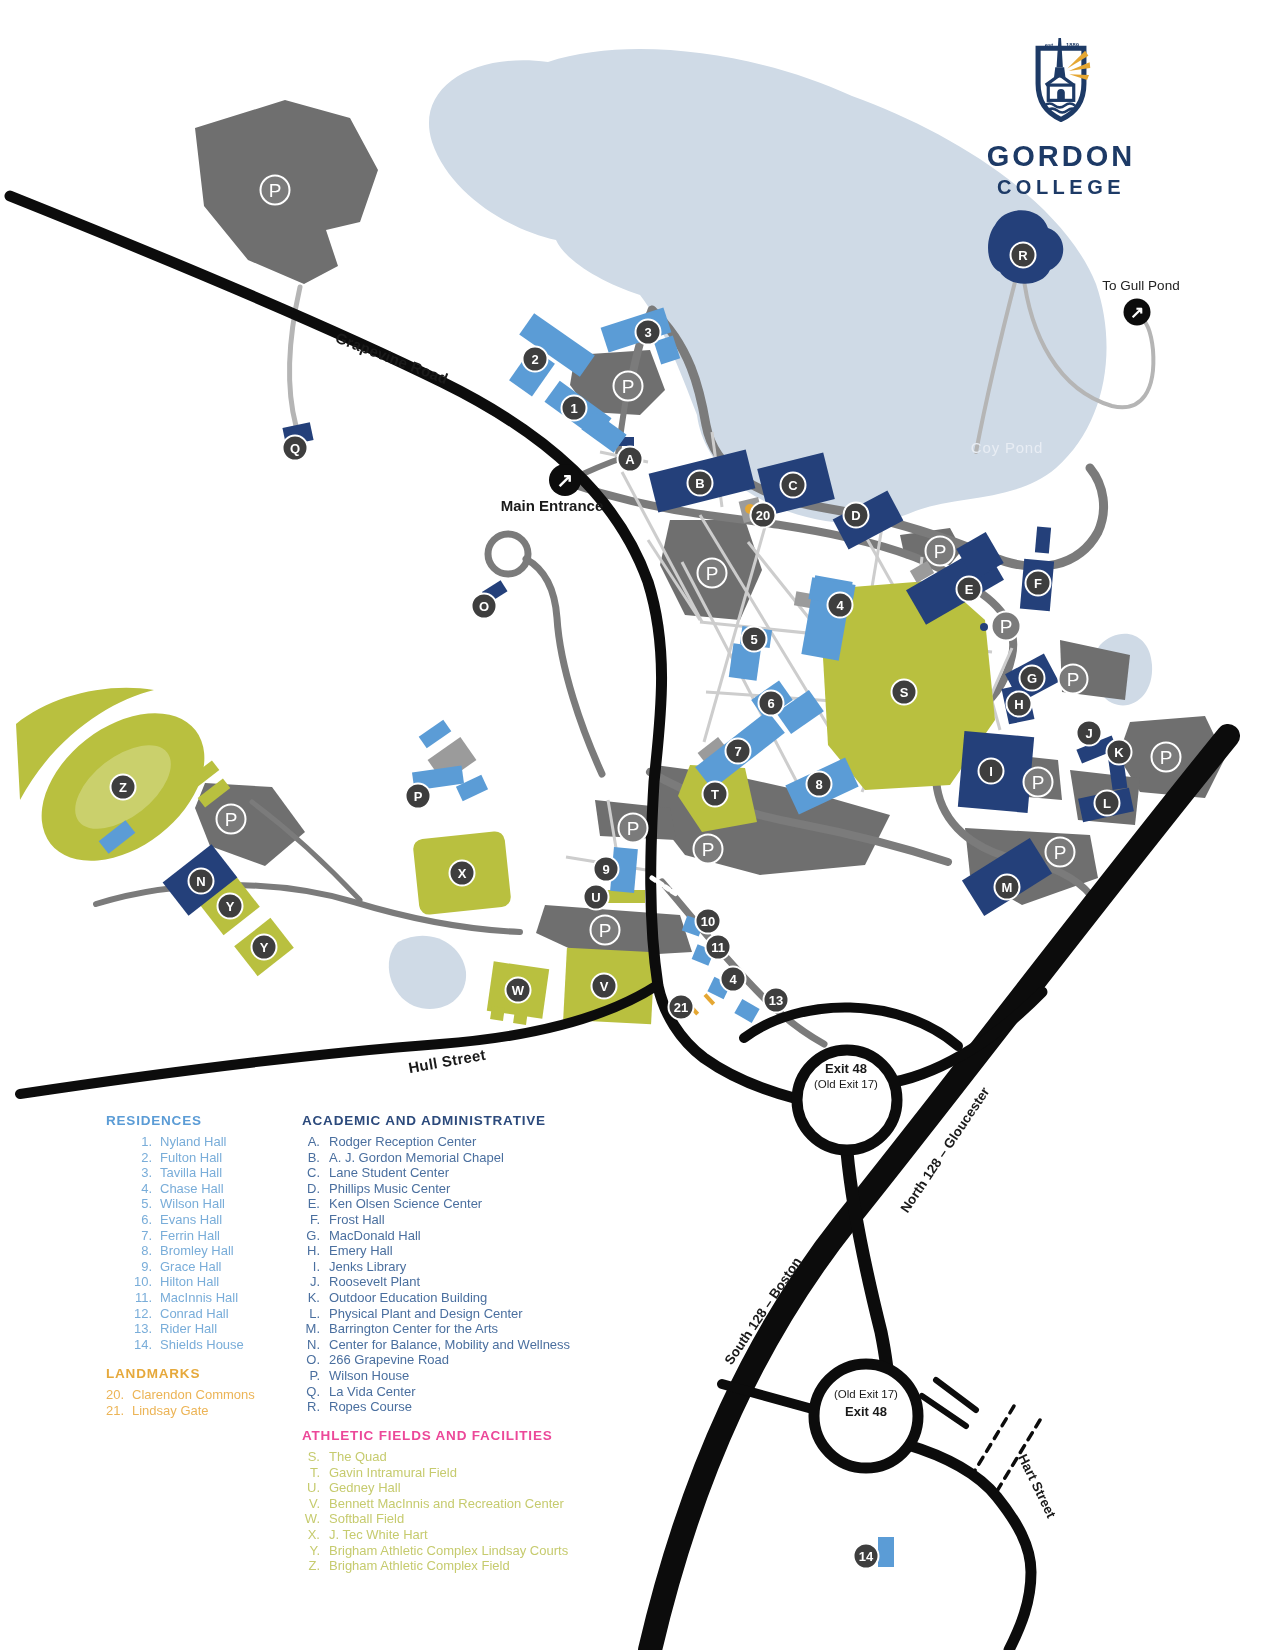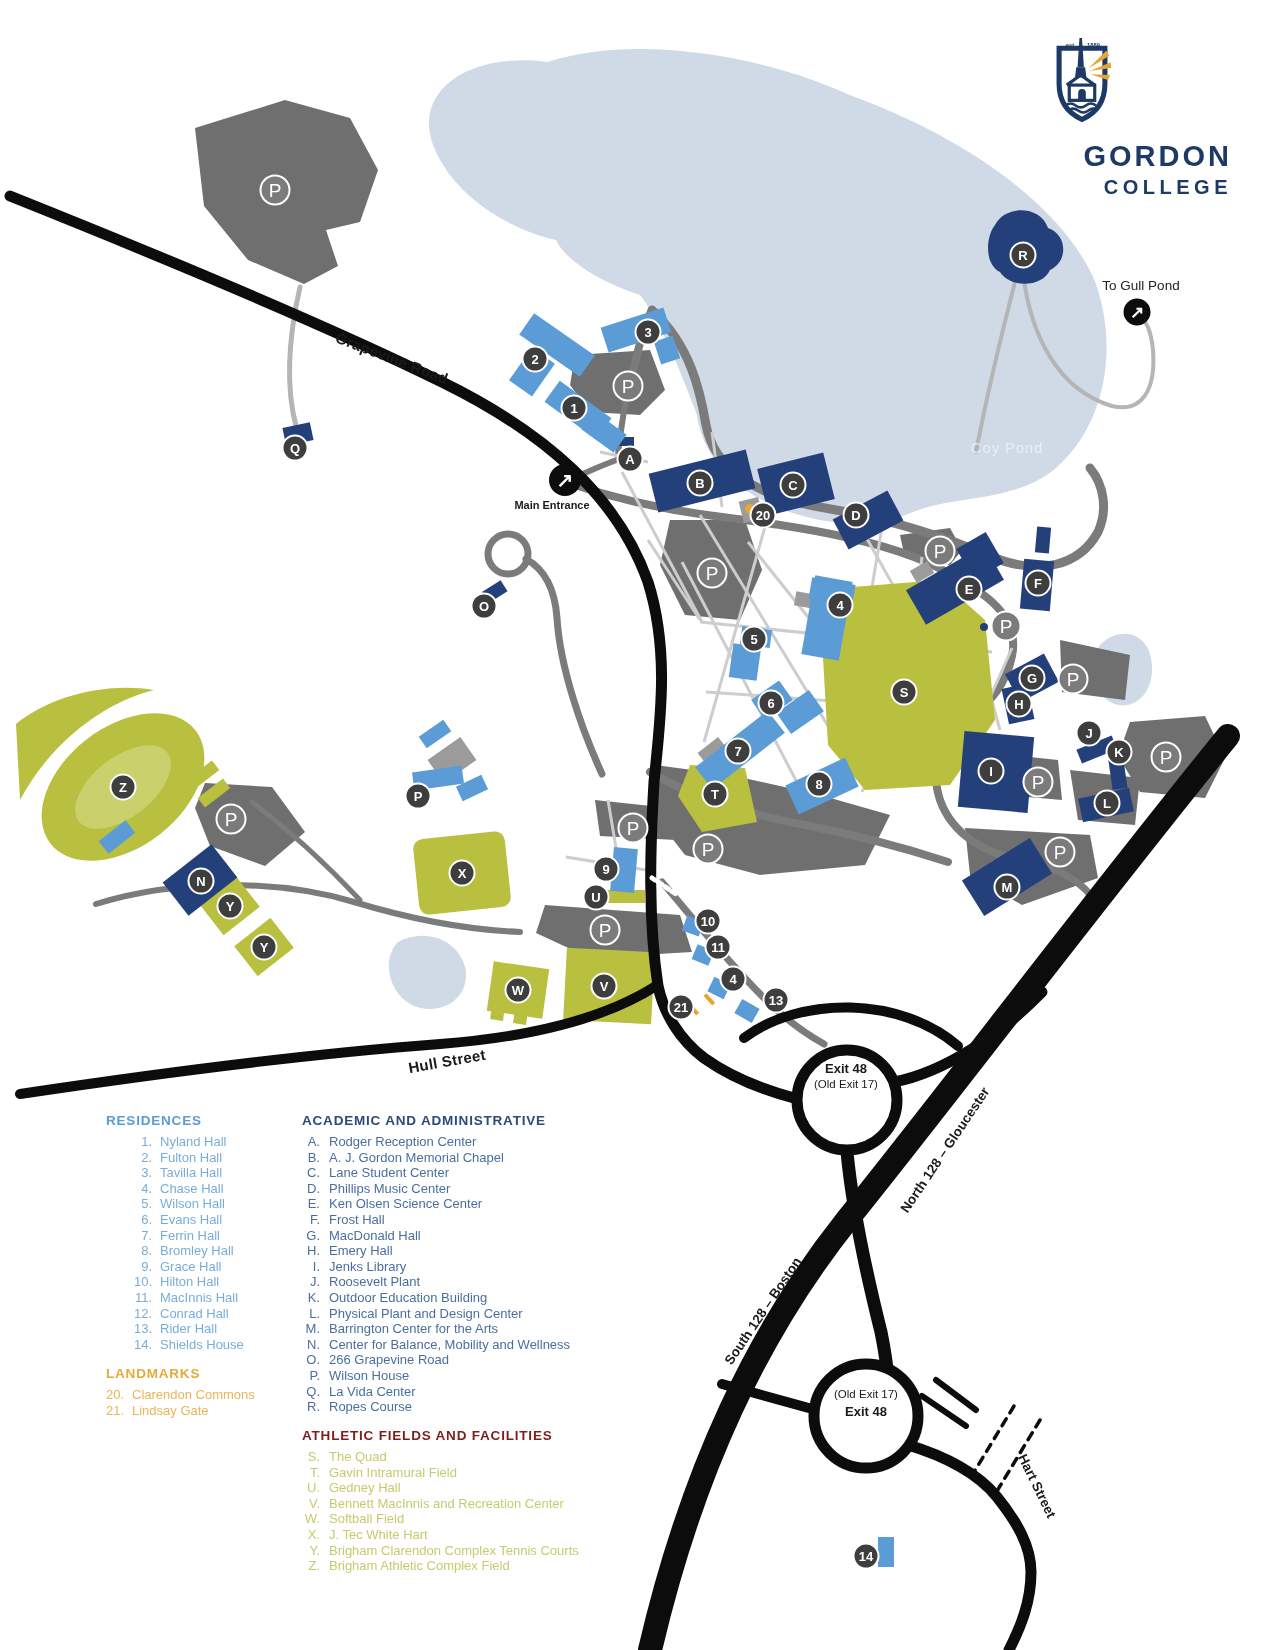--- a/index.html
+++ b/index.html
@@ -14,21 +14,21 @@
                  transform:translate(-50%,-50%) rotate(21deg);letter-spacing:.3px;}
   .lbl-hull{left:447px;top:1061px;font-size:15px;font-weight:700;
             transform:translate(-50%,-50%) rotate(-10deg);letter-spacing:.3px;}
   .lbl-north128{left:945px;top:1150px;font-size:13.5px;font-weight:700;
                 transform:translate(-50%,-50%) rotate(-56deg);}
   .lbl-south128{left:763px;top:1311px;font-size:13.5px;font-weight:700;
                 transform:translate(-50%,-50%) rotate(-56deg);}
   .lbl-hart{left:1037px;top:1486px;font-size:13.5px;font-weight:700;
             transform:translate(-50%,-50%) rotate(64deg);}
   .lbl-coypond{left:1007px;top:447px;font-size:15px;color:#e8edf4;letter-spacing:.8px;}
-  .lbl-mainentrance{left:552px;top:505px;font-size:11px;font-weight:700;}
+  .lbl-mainentrance{left:552px;top:505px;font-size:15px;font-weight:700;}
   .lbl-gull{left:1141px;top:285px;font-size:13.5px;color:#222;}
   .lbl-exit-t1{left:846px;top:1068px;font-size:13px;font-weight:700;}
   .lbl-exit-t2{left:846px;top:1084px;font-size:11.5px;}
   .lbl-exit-b1{left:866px;top:1394px;font-size:11.5px;}
   .lbl-exit-b2{left:866px;top:1411px;font-size:13px;font-weight:700;}
 
   .arrow-badge{position:absolute;transform:translate(-50%,-50%);border-radius:50%;
                background:#0c0c0c;color:#fff;display:flex;align-items:center;
                justify-content:center;font-weight:700;}
   .badge-entrance{left:565px;top:480px;width:32px;height:32px;font-size:20px;}
@@ -38,21 +38,21 @@
   .marker{position:absolute;transform:translate(-50%,-50%);border-radius:50%;
           display:flex;align-items:center;justify-content:center;color:#fff;
           box-sizing:border-box;line-height:1;}
   .marker.residence,.marker.academic,.marker.landmark,.marker.athletic{
       width:27px;height:27px;background:#3e3e3e;border:2.5px solid #fff;
       font-size:13px;font-weight:700;}
   .marker.parking{width:31px;height:31px;background:#7b7b7b;border:2.5px solid #fff;
       font-size:19px;font-weight:400;}
 
   
-  #logo{position:absolute;left:932px;top:38px;width:300px;text-align:right;}
+  #logo{position:absolute;left:911px;top:38px;width:300px;text-align:center;}
   .logo-shield{display:block;margin:0 auto;width:64px;height:84px;}
   .logo-title{margin-top:18px;font-size:29px;font-weight:700;color:#1d3a66;
               letter-spacing:3px;}
   .logo-subtitle{margin-top:3px;font-size:20px;font-weight:700;color:#1d3a66;
                  letter-spacing:4.5px;}
 
   
   .legend-col{position:absolute;}
   .lg-header{font-size:13.5px;font-weight:700;letter-spacing:.8px;margin-bottom:6px;}
   .lg-row{display:flex;font-size:13px;line-height:15.6px;}
@@ -63,21 +63,21 @@
   .legend-res .lg-key{width:46px;text-align:right;margin-right:8px;}
   .legend-land{left:106px;top:1366px;}
   .legend-land .lg-header{color:#e6a93c;}
   .legend-land .lg-row{color:#ecb456;}
   .legend-land .lg-key{width:24px;margin-right:2px;}
   .legend-acad{left:302px;top:1113px;}
   .legend-acad .lg-header{color:#2c4a7c;}
   .legend-acad .lg-row{color:#4a6f9f;}
   .legend-acad .lg-key{width:18px;text-align:right;margin-right:9px;}
   .legend-ath{left:302px;top:1428px;}
-  .legend-ath .lg-header{color:#7f1d1d;}
+  .legend-ath .lg-header{color:#ec4899;}
   .legend-ath .lg-row{color:#c6cb6e;}
   .legend-ath .lg-key{width:18px;text-align:right;margin-right:9px;}
 </style>
 </head>
 <body>
 
 <svg id="map-svg" width="1275" height="1650" viewBox="0 0 1275 1650">
 
   <g fill="#cfdae6">
     <path d="M432,142 C415,88 472,52 548,62 C632,34 762,54 852,96 C952,132 1062,200 1096,284 C1118,348 1106,424 1056,468 C1014,504 952,494 908,514 C856,534 790,520 745,490 C715,468 700,440 697,415 C680,370 660,320 640,295 C600,282 565,260 556,240 C510,230 450,195 432,142 Z"></path>
@@ -556,21 +556,21 @@
       <span class="lg-label">Softball Field</span>
     </div>
 
     <div class="lg-row">
       <span class="lg-key">X.</span>
       <span class="lg-label">J. Tec White Hart</span>
     </div>
 
     <div class="lg-row">
       <span class="lg-key">Y.</span>
-      <span class="lg-label">Brigham Clarendon Complex Tennis Courts</span>
+      <span class="lg-label">Brigham Athletic Complex Lindsay Courts</span>
     </div>
 
     <div class="lg-row">
       <span class="lg-key">Z.</span>
       <span class="lg-label">Brigham Athletic Complex Field</span>
     </div>
 
 </div>
 
 </body></html>

